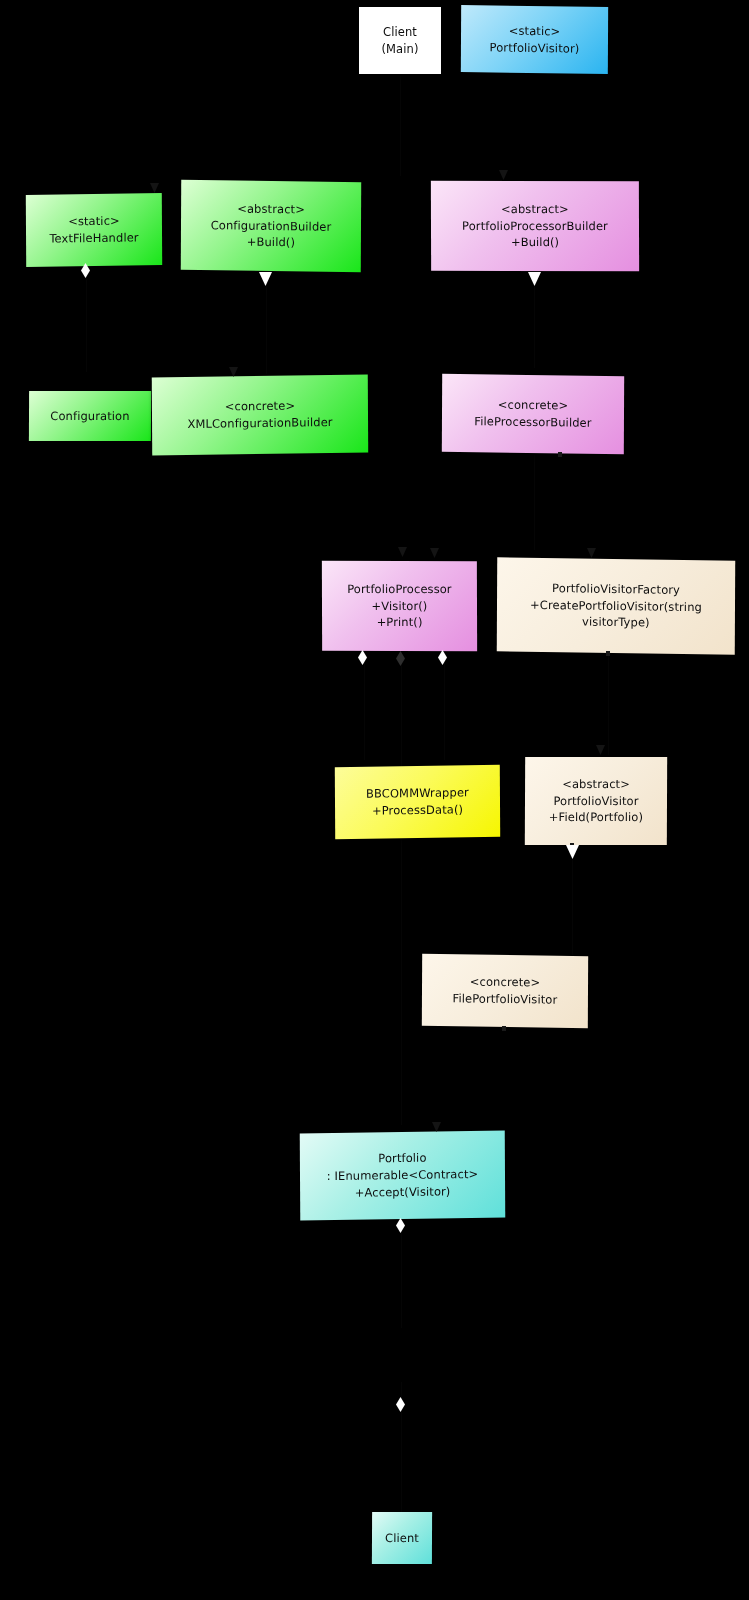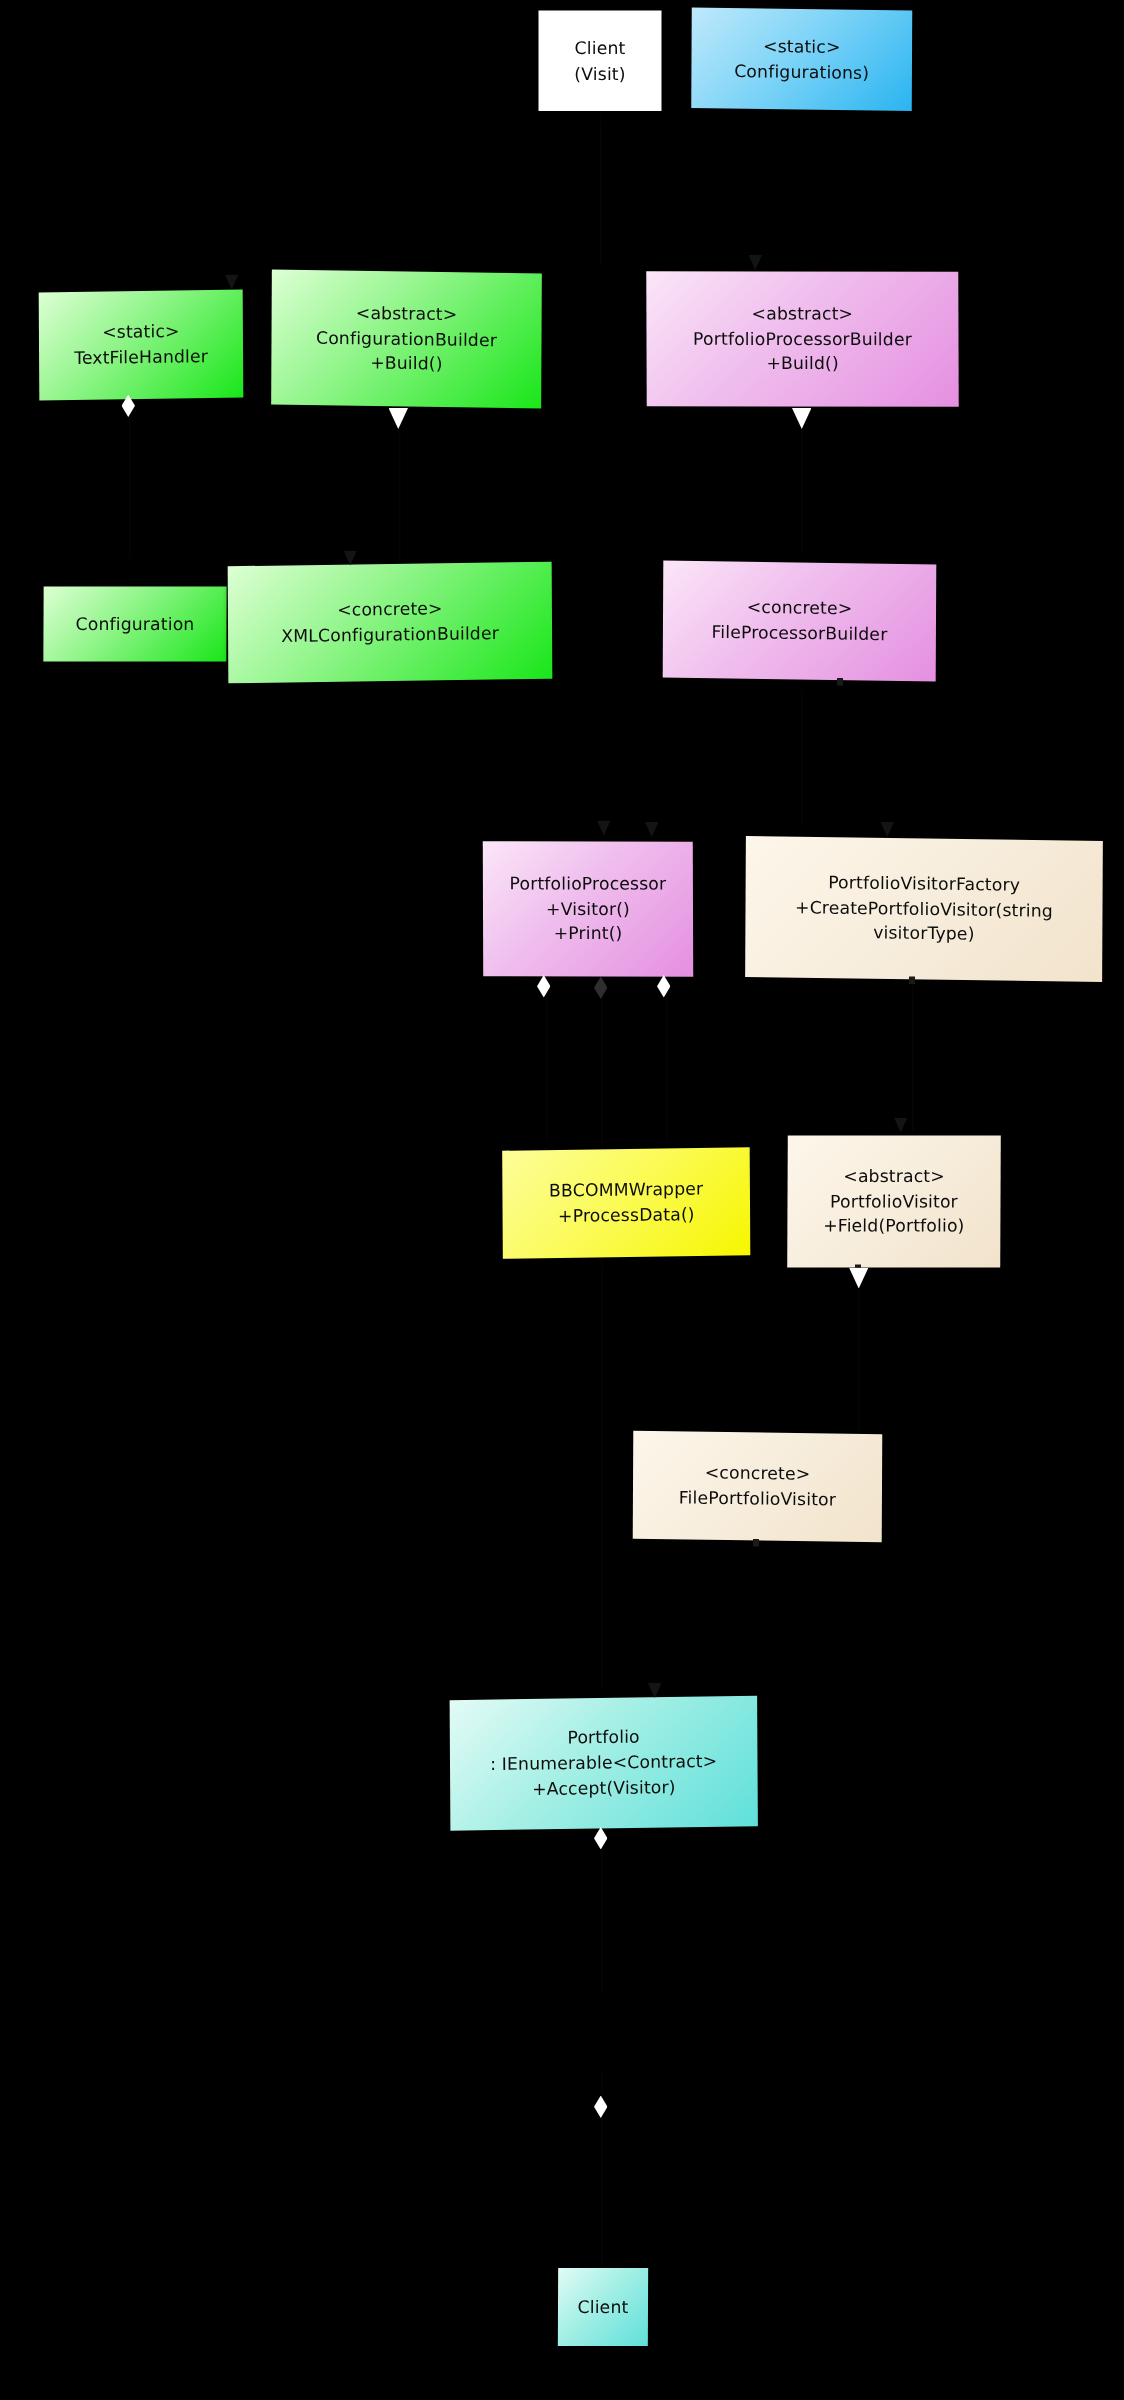--- a/index.html
+++ b/index.html
@@ -99,26 +99,26 @@
   <div class="edge" style="left:401px; top:655px; height:470px;"></div>
   <div class="edge" style="left:444px; top:655px; height:105px;"></div>
   <div class="edge" style="left:608px; top:650px; height:105px;"></div>
   <div class="edge" style="left:572px; top:845px; height:110px;"></div>
   <div class="edge" style="left:401px; top:1218px; height:110px;"></div>
   <div class="edge" style="left:401px; top:1382px; height:130px;"></div>
   <div class="edge" style="left:400px; top:76px; height:100px;"></div>
 
   <div class="node c-white" style="left:359px; top:7px; width:82px; height:67px;">
     <span class="ln">Client</span>
-    <span class="ln">(Visit)</span>
+    <span class="ln">(Main)</span>
   </div>
 
   <div class="node c-blue sk2" style="left:461px; top:6px; width:147px; height:67px;">
     <span class="ln">&lt;static&gt;</span>
-    <span class="ln">Configurations)</span>
+    <span class="ln">PortfolioVisitor)</span>
   </div>
 
   <div class="node c-green sk1" style="left:26px; top:194px; width:136px; height:72px;">
     <span class="ln">&lt;static&gt;</span>
     <span class="ln">TextFileHandler</span>
   </div>
 
   <div class="node c-green sk2" style="left:181px; top:181px; width:180px; height:90px;">
     <span class="ln">&lt;abstract&gt;</span>
     <span class="ln">ConfigurationBuilder</span>
@@ -138,21 +138,21 @@
   <div class="node c-green sk1" style="left:152px; top:376px; width:216px; height:78px;">
     <span class="ln">&lt;concrete&gt;</span>
     <span class="ln">XMLConfigurationBuilder</span>
   </div>
 
   <div class="node c-pink sk2" style="left:442px; top:375px; width:182px; height:78px;">
     <span class="ln">&lt;concrete&gt;</span>
     <span class="ln">FileProcessorBuilder</span>
   </div>
 
-  <div class="node c-pink sk3" style="left:322px; top:561px; width:140px; height:90px;">
+  <div class="node c-pink sk3" style="left:322px; top:561px; width:155px; height:90px;">
     <span class="ln">PortfolioProcessor</span>
     <span class="ln">+Visitor()</span>
     <span class="ln">+Print()</span>
   </div>
 
   <div class="node c-cream sk2" style="left:497px; top:559px; width:238px; height:94px;">
     <span class="ln">PortfolioVisitorFactory</span>
     <span class="ln">+CreatePortfolioVisitor(string</span>
     <span class="ln">visitorType)</span>
   </div>

